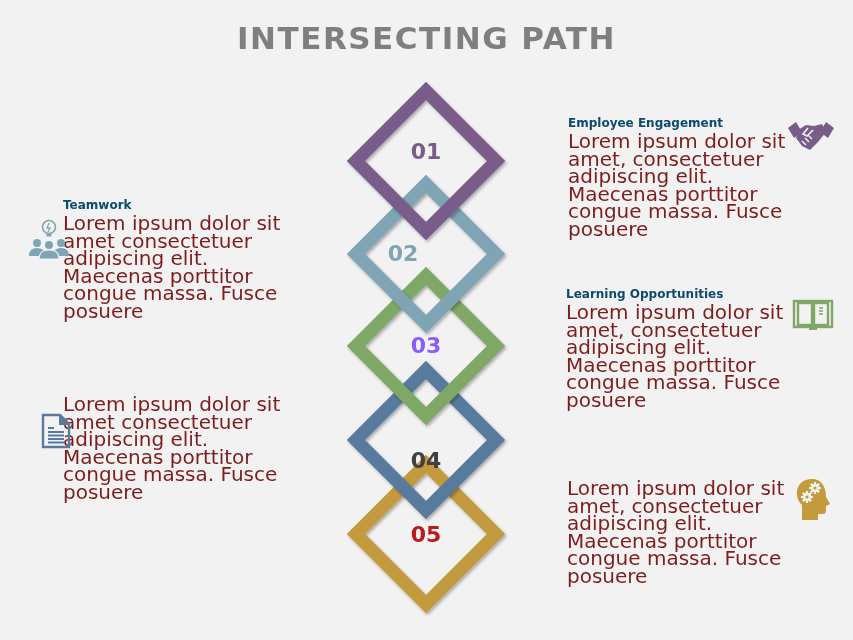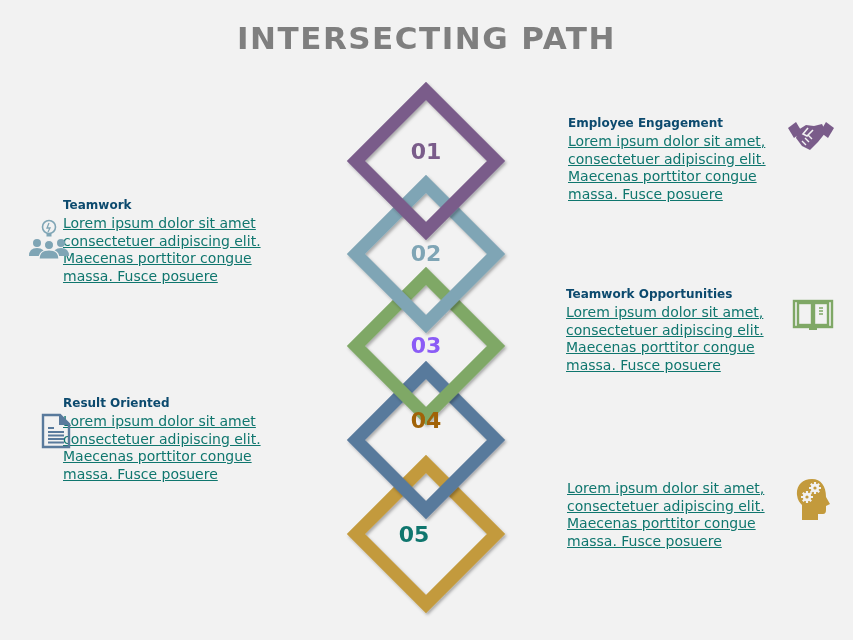--- a/index.html
+++ b/index.html
@@ -2,21 +2,21 @@
 <html><head>
 <meta charset="utf-8">
 <style>
   html, body { margin:0; padding:0; }
   body { width:853px; height:640px; background:#f2f2f2; position:relative; overflow:hidden; font-family:"DejaVu Sans", sans-serif; }
   .title { position:absolute; left:0; top:20px; width:853px; text-align:center; font-weight:bold; font-size:31px; color:#7f7f7f; letter-spacing:1.5px; }
   .diagram { position:absolute; left:0; top:0; width:853px; height:640px; }
   .num { position:absolute; width:60px; text-align:center; font-weight:bold; font-size:22px; }
   .block { position:absolute; width:220px; }
   .block .head { font-weight:bold; font-size:12px; color:#0c4a6e; margin-bottom:3px; white-space:nowrap; }
-  .block .body { font-size:14px; line-height:17.5px; color:#0f766e;text-decoration:underline; }
+  .block .body { font-size:20px; line-height:17.5px; color:#7f1d1d; }
   .block.left { text-align:left; }
   .icon { position:absolute; }
 </style>
 </head>
 <body>
 
 <div class="title">INTERSECTING PATH</div>
 
 <svg class="diagram" width="853" height="640" viewBox="0 0 853 640">
   <defs>
@@ -36,24 +36,24 @@
   </g>
   <g filter="url(#sh)">
     <polygon points="426,184 496,254 426,324 356,254" fill="none" stroke="#7fa5b5" stroke-width="13" stroke-linejoin="miter"></polygon>
   </g>
   <g filter="url(#sh)">
     <polygon points="426,91 496,161 426,231 356,161" fill="none" stroke="#7a5c8a" stroke-width="13" stroke-linejoin="miter"></polygon>
   </g>
 </svg>
 
 <div class="num" style="left:396px; top:139px; color:#7a5c8a;">01</div>
-<div class="num" style="left:396px; top:241px; color:#7fa5b5;">02</div>
+<div class="num" style="left:373px; top:241px; color:#7fa5b5;">02</div>
 <div class="num" style="left:396px; top:333px; color:#8b5cf6;">03</div>
-<div class="num" style="left:396px; top:408px; color:#a16207;">04</div>
-<div class="num" style="left:384px; top:522px; color:#0f766e;">05</div>
+<div class="num" style="left:396px; top:448px; color:#404040;">04</div>
+<div class="num" style="left:396px; top:522px; color:#b91c1c;">05</div>
 
 <div class="block right" style="left:568px; top:116px;">
   <div class="head">Employee Engagement</div>
   <div class="body">Lorem ipsum dolor sit amet, consectetuer adipiscing elit. Maecenas porttitor congue massa. Fusce posuere</div>
 </div>
 <svg class="icon" style="left:788px; top:120px;" width="46" height="32" viewBox="0 0 46 32">
   <g fill="#7a5c8a">
     <polygon points="0,8 8,2 14,12 6,18"></polygon>
     <polygon points="46,8 38,2 32,12 40,18"></polygon>
     <path d="M10,10 L18,5 L26,6 L34,4 L38,12 L30,22 L22,30 L14,26 L8,18 Z"></path>
@@ -74,35 +74,34 @@
     <circle cx="9" cy="25" r="4"></circle>
     <circle cx="33" cy="25" r="4"></circle>
     <path d="M1,38 Q1,30 9,30 Q17,30 17,38 Z"></path>
     <path d="M25,38 Q25,30 33,30 Q41,30 41,38 Z"></path>
     <circle cx="21" cy="27" r="4.6" stroke="#f2f2f2" stroke-width="1.2"></circle>
     <path d="M11,41 Q11,32 21,32 Q31,32 31,41 Z" stroke="#f2f2f2" stroke-width="1.2"></path>
   </g>
 </svg>
 
 <div class="block right" style="left:566px; top:287px;">
-  <div class="head">Teamwork Opportunities</div>
+  <div class="head">Learning Opportunities</div>
   <div class="body">Lorem ipsum dolor sit amet, consectetuer adipiscing elit. Maecenas porttitor congue massa. Fusce posuere</div>
 </div>
 <svg class="icon" style="left:792px; top:298px;" width="42" height="34" viewBox="0 0 42 34">
   <g fill="none" stroke="#7fa866" stroke-width="2.4">
     <rect x="2" y="3" width="38" height="26"></rect>
     <rect x="6" y="5" width="14" height="22"></rect>
     <rect x="22" y="5" width="14" height="22"></rect>
   </g>
   <path d="M27,10 H31 M27,13 H31 M27,16 H31" stroke="#7fa866" stroke-width="1.3"></path>
   <rect x="17" y="29" width="8" height="3" fill="#7fa866"></rect>
 </svg>
 
 <div class="block left" style="left:63px; top:396px;">
-  <div class="head">Result Oriented</div>
   <div class="body">Lorem ipsum dolor sit amet consectetuer adipiscing elit. Maecenas porttitor congue massa. Fusce posuere</div>
 </div>
 <svg class="icon" style="left:41px; top:413px;" width="30" height="36" viewBox="0 0 30 36">
   <path d="M2,2 H19 L28,11 V34 H2 Z" fill="none" stroke="#597a9c" stroke-width="2.4" stroke-linejoin="miter"></path>
   <path d="M19,2 V11 H28" fill="#597a9c" stroke="#597a9c" stroke-width="2"></path>
   <path d="M7,15 H13 M7,19 H23 M7,22.5 H23 M7,26 H23 M7,29.5 H23" stroke="#597a9c" stroke-width="1.8"></path>
 </svg>
 
 <div class="block right" style="left:567px; top:480px;">
   <div class="body">Lorem ipsum dolor sit amet, consectetuer adipiscing elit. Maecenas porttitor congue massa. Fusce posuere</div>

